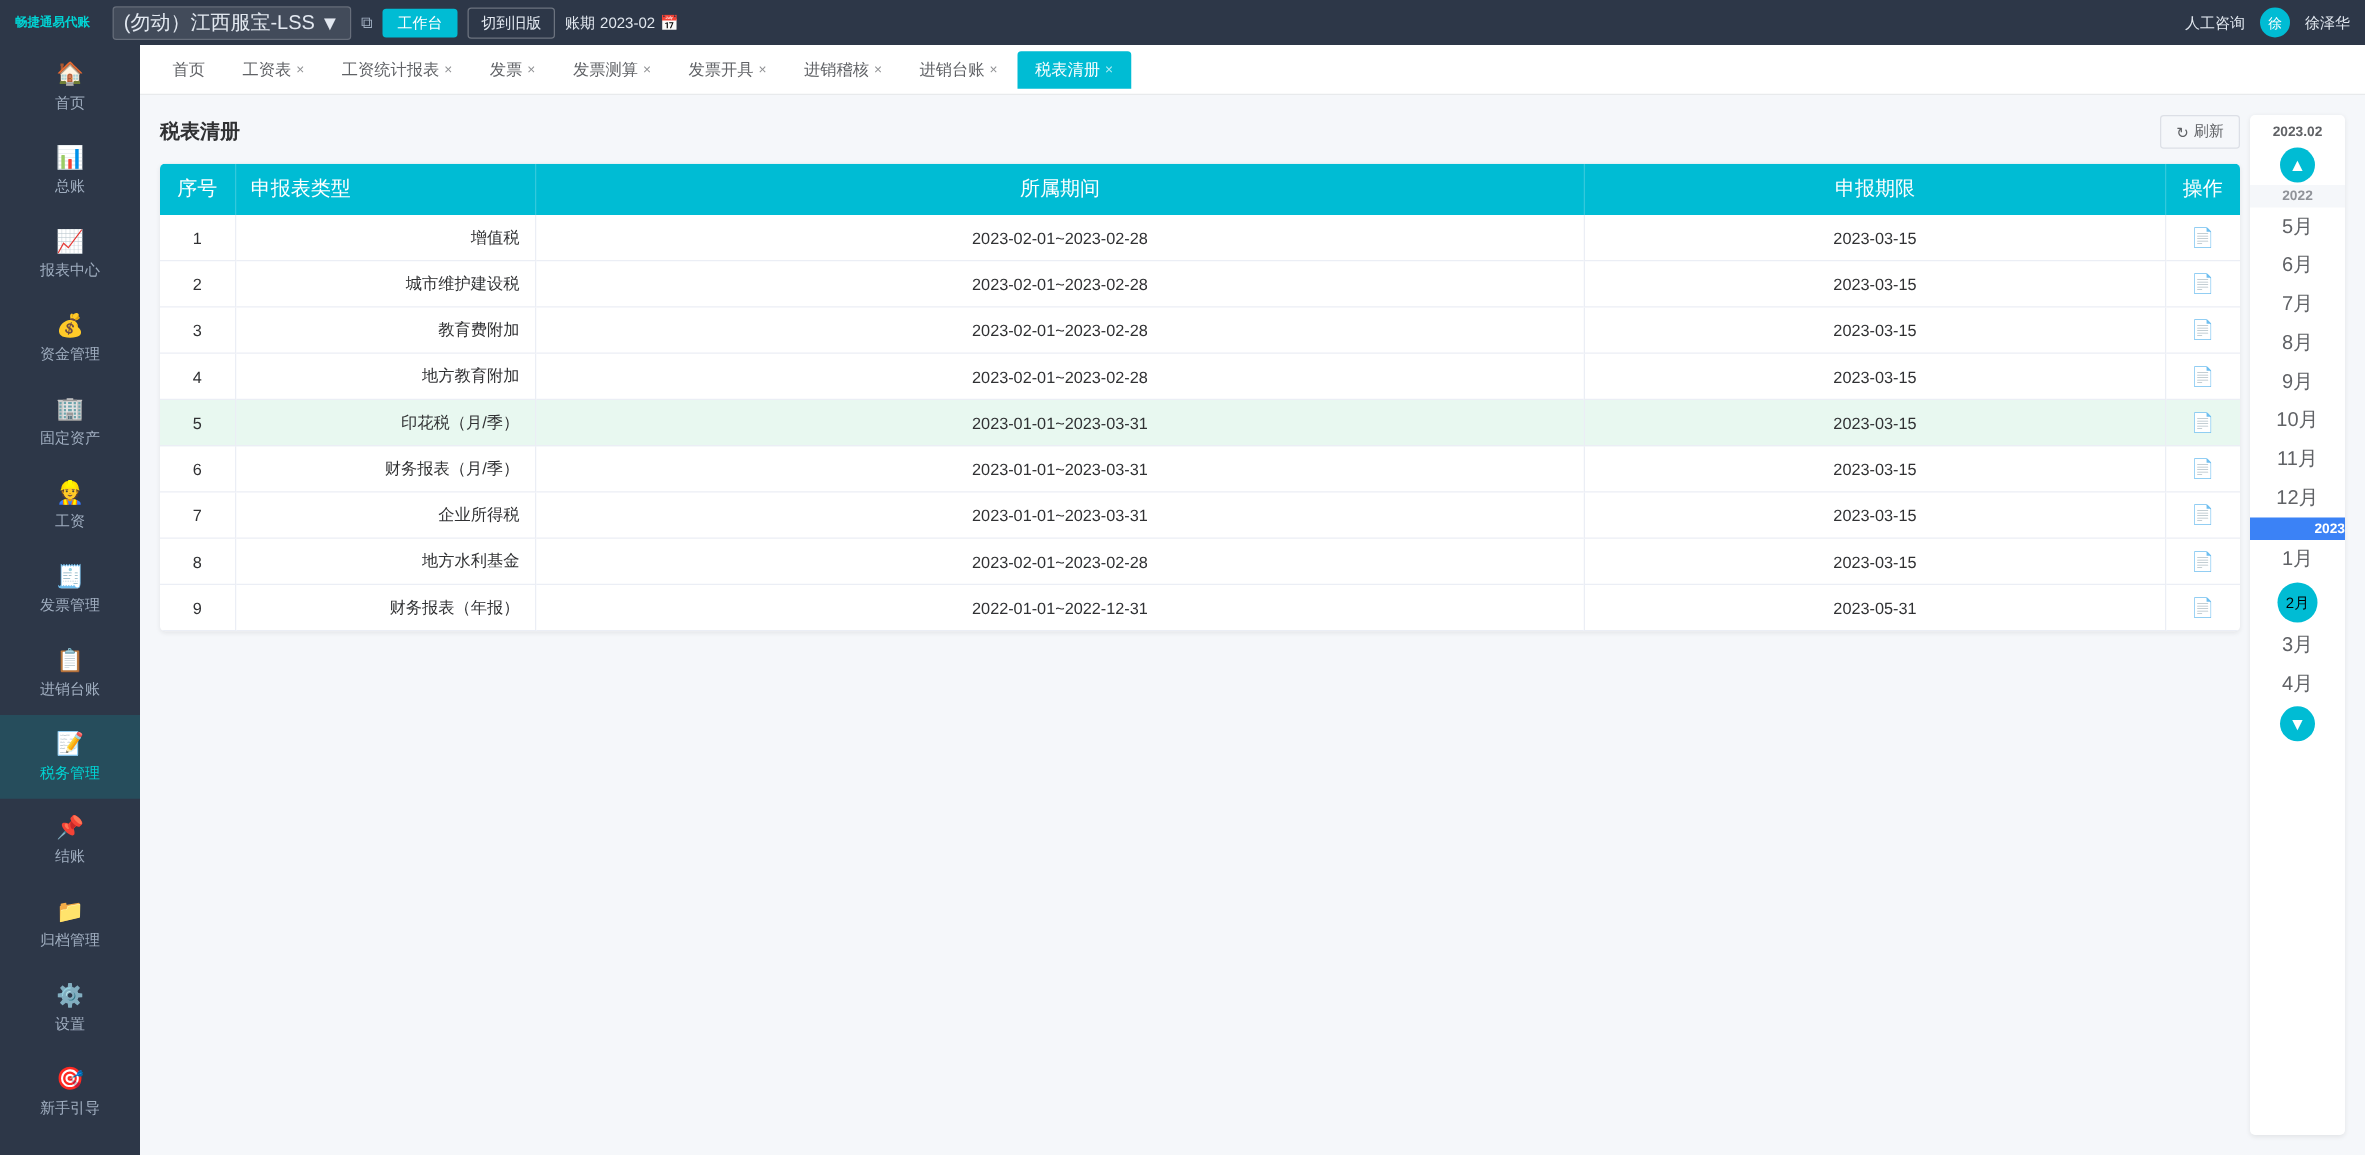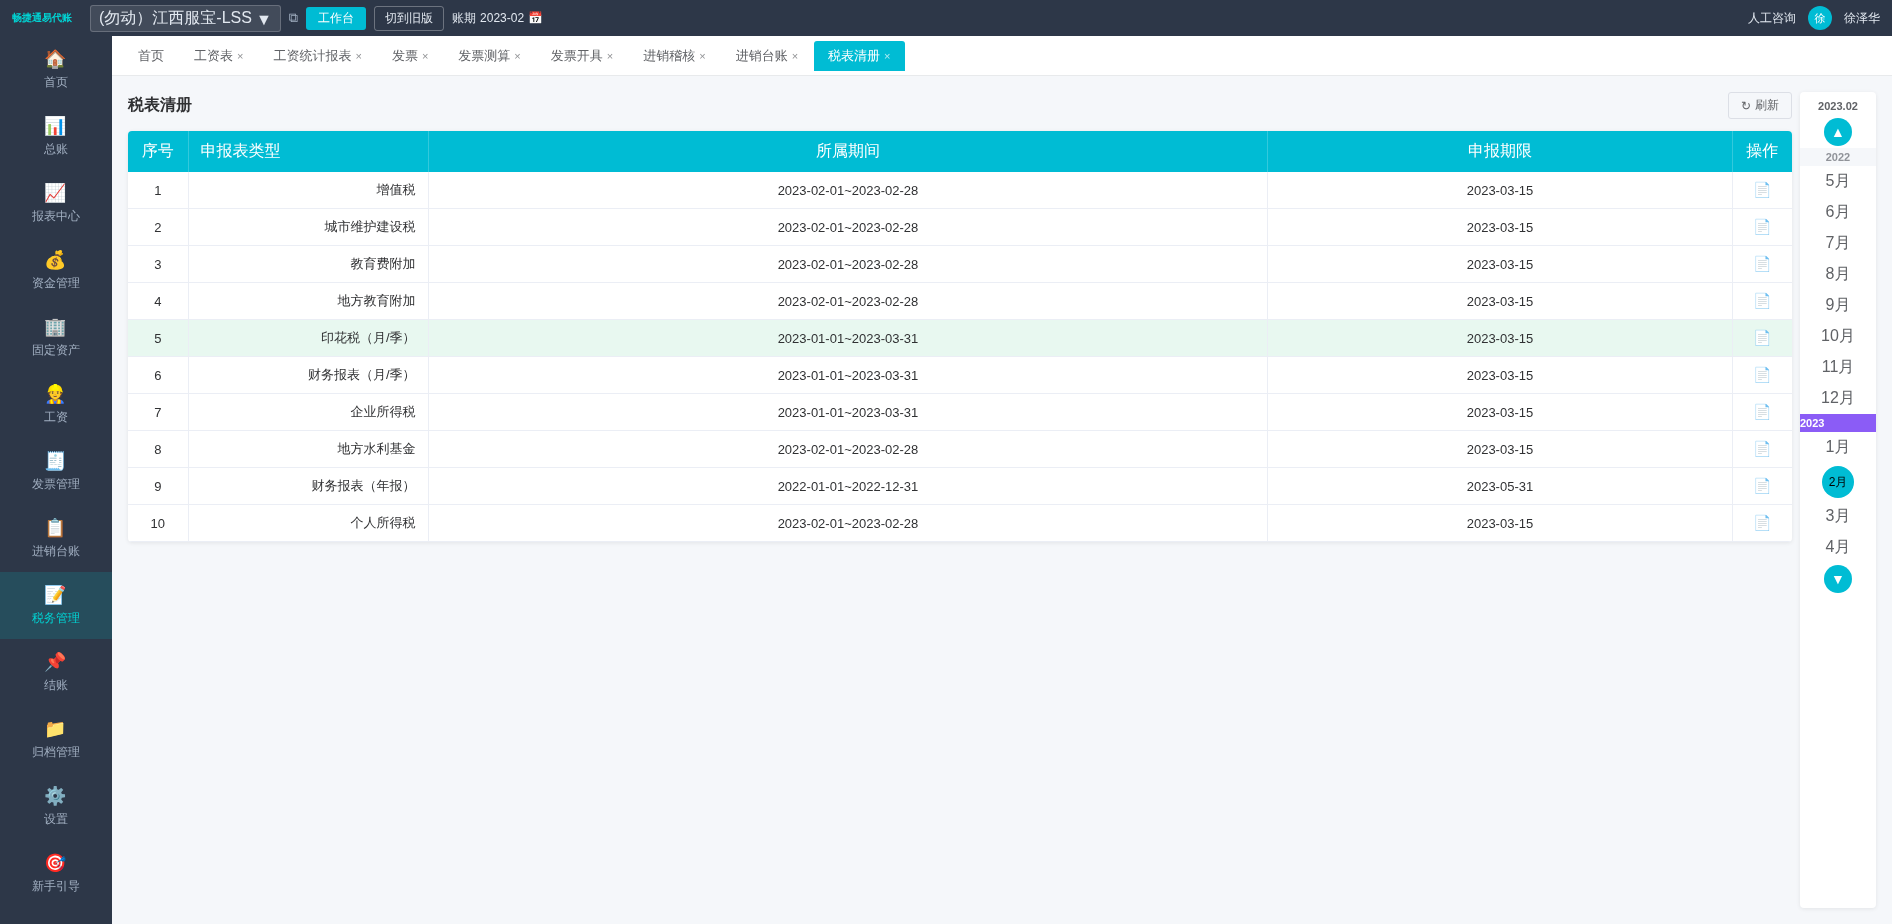--- a/index.html
+++ b/index.html
@@ -428,46 +428,37 @@
     </tr>
               <tr>
       <td>9</td>
       <td class="text-left">财务报表（年报）</td>
       <td>2022-01-01~2022-12-31</td>
       <td>2023-05-31</td>
       <td>
         <span class="action-icon">📄</span>
       </td>
     </tr>
-              <tr>
-      <td>10</td>
-      <td class="text-left">个人所得税</td>
-      <td>2023-02-01~2023-02-28</td>
-      <td>2023-03-15</td>
-      <td>
-        <span class="action-icon">📄</span>
-      </td>
-    </tr>
             </tbody>
         </table>
       </div>
 
       <div class="timeline-panel">
         <div style="font-size:11px;color:#606266;padding:4px 0;font-weight:bold;text-align:center;">2023.02</div>
         <div class="timeline-nav-btn">▲</div>
         <div style="font-size:11px;color:#909399;width:100%;text-align:center;padding:3px 0;background:#f5f7fa;font-weight:bold;">2022</div>
         <div class="timeline-month">5月</div>
         <div class="timeline-month">6月</div>
         <div class="timeline-month">7月</div>
         <div class="timeline-month">8月</div>
         <div class="timeline-month">9月</div>
         <div class="timeline-month">10月</div>
         <div class="timeline-month">11月</div>
         <div class="timeline-month">12月</div>
-        <div style="font-size:11px;color:white;width:100%;text-align:left;padding:3px 0;background:#8b5cf6;font-weight:bold;">2023</div>
+        <div style="font-size:11px;color:white;width:100%;text-align:right;padding:3px 0;background:#3b82f6;font-weight:bold;">2023</div>
         <div class="timeline-month">1月</div>
         <div style="width:32px;height:32px;border-radius:50%;background:#00bcd4;color:#000000;display:flex;align-items:center;justify-content:center;font-size:12px;margin:3px auto;cursor:pointer;">2月</div>
         <div class="timeline-month">3月</div>
         <div class="timeline-month">4月</div>
         <div class="timeline-nav-btn">▼</div>
       </div>
 
     </div>
   </div>
 </div>

